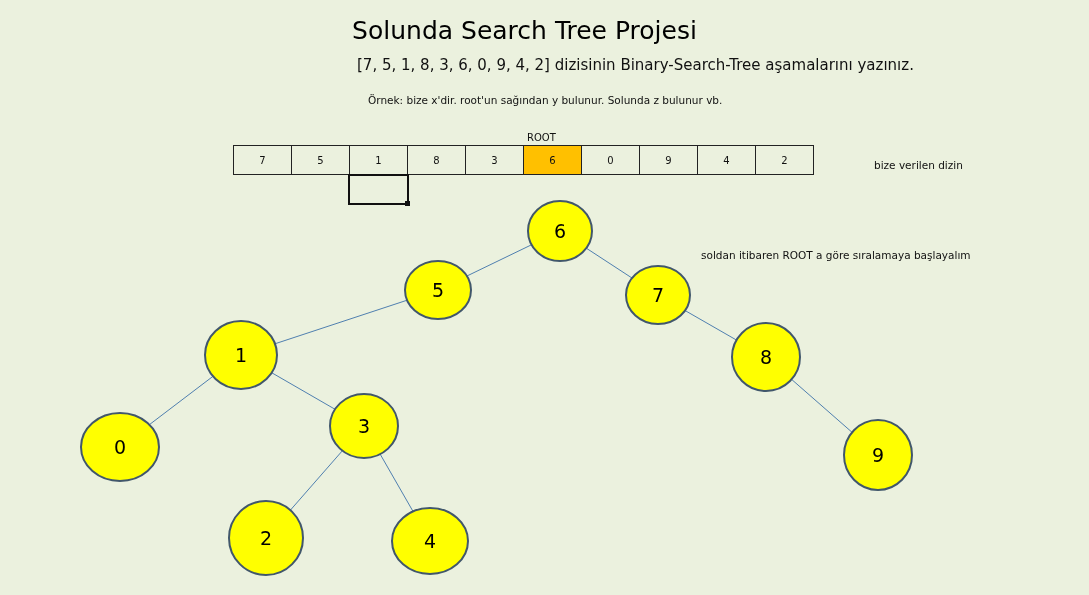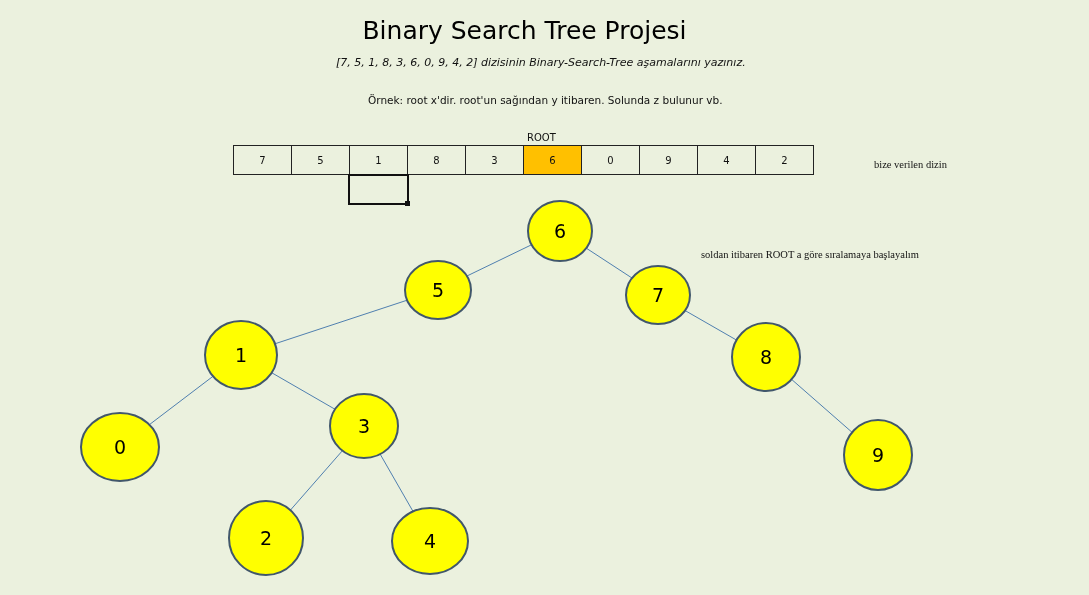--- a/index.html
+++ b/index.html
@@ -9,22 +9,22 @@
       position: relative;
       font-family: "DejaVu Sans", "Liberation Sans", sans-serif;
       color: #111;
     }
     .title {
       position: absolute; left: 0; width: 1049px; top: 16px;
       text-align: center; font-size: 25px; letter-spacing: 0px;
       color: #000;
     }
     .subtitle {
-      position: absolute; left: 336px; top: 56px;
-      font-size: 11px; color: #111; white-space: nowrap; font-style: italic;
+      position: absolute; left: 357px; top: 56px;
+      font-size: 15px; color: #111; white-space: nowrap;
     }
     .example {
       position: absolute; left: 368px; top: 94px;
       font-size: 10.5px; color: #111; white-space: nowrap;
     }
     .root-label {
       position: absolute; left: 527px; top: 132px;
       font-size: 10px; color: #111;
     }
     .array {
@@ -42,34 +42,34 @@
     .selection {
       position: absolute; left: 348px; top: 174px;
       width: 57px; height: 27px;
       border: 2px solid #111;
     }
     .fill-handle {
       position: absolute; left: 405px; top: 201px;
       width: 5px; height: 5px; background: #111;
     }
     .note {
-      position: absolute; font-size: 10.5px; color: #111; white-space: nowrap; font-family: Liberation Serif, serif;
+      position: absolute; font-size: 10.5px; color: #111; white-space: nowrap;
     }
     svg.tree { position: absolute; left: 0; top: 0; }
     .node-label {
       font-family: "DejaVu Sans", "Liberation Sans", sans-serif;
       font-size: 19px; fill: #000;
     }
   </style>
 </head>
 <body>
 
-<div class="title">Binary Search Tree Projesi</div>
+<div class="title">Solunda Search Tree Projesi</div>
 <div class="subtitle">[7, 5, 1, 8, 3, 6, 0, 9, 4, 2] dizisinin Binary-Search-Tree aşamalarını yazınız.</div>
-<div class="example">Örnek: root x'dir. root'un sağından y itibaren. Solunda z bulunur vb.</div>
+<div class="example">Örnek: bize x'dir. root'un sağından y bulunur. Solunda z bulunur vb.</div>
 
 <div class="root-label">ROOT</div>
 
 <div class="array" id="array-row">
   <div class="cell">7</div>
   <div class="cell">5</div>
   <div class="cell">1</div>
   <div class="cell">8</div>
   <div class="cell">3</div>
   <div class="cell root" style="background: rgb(255, 192, 0);">6</div>

